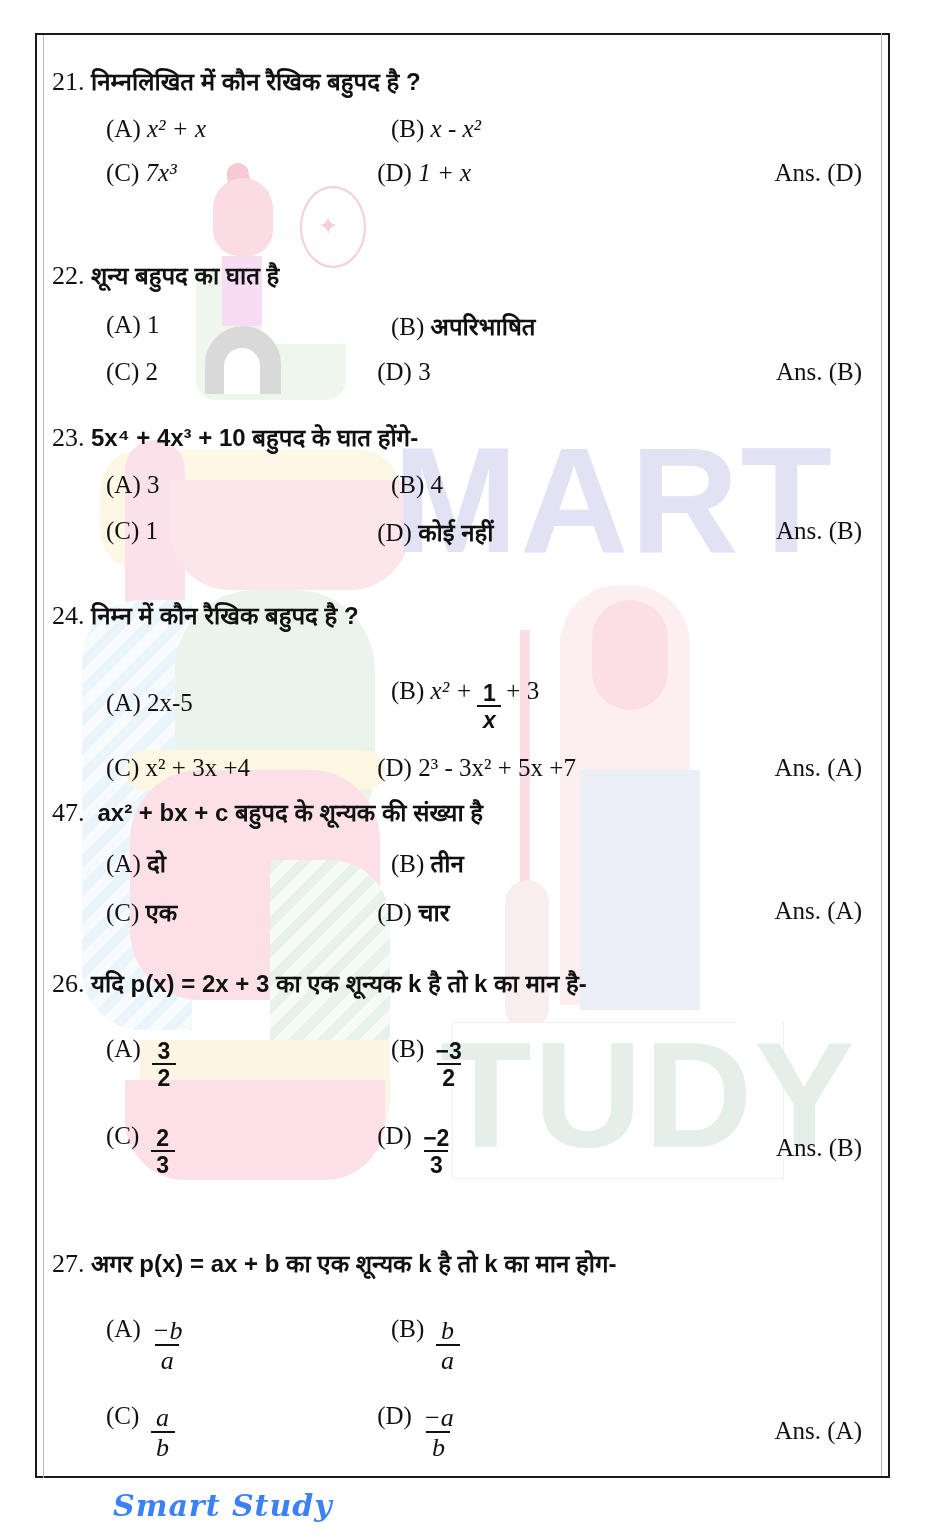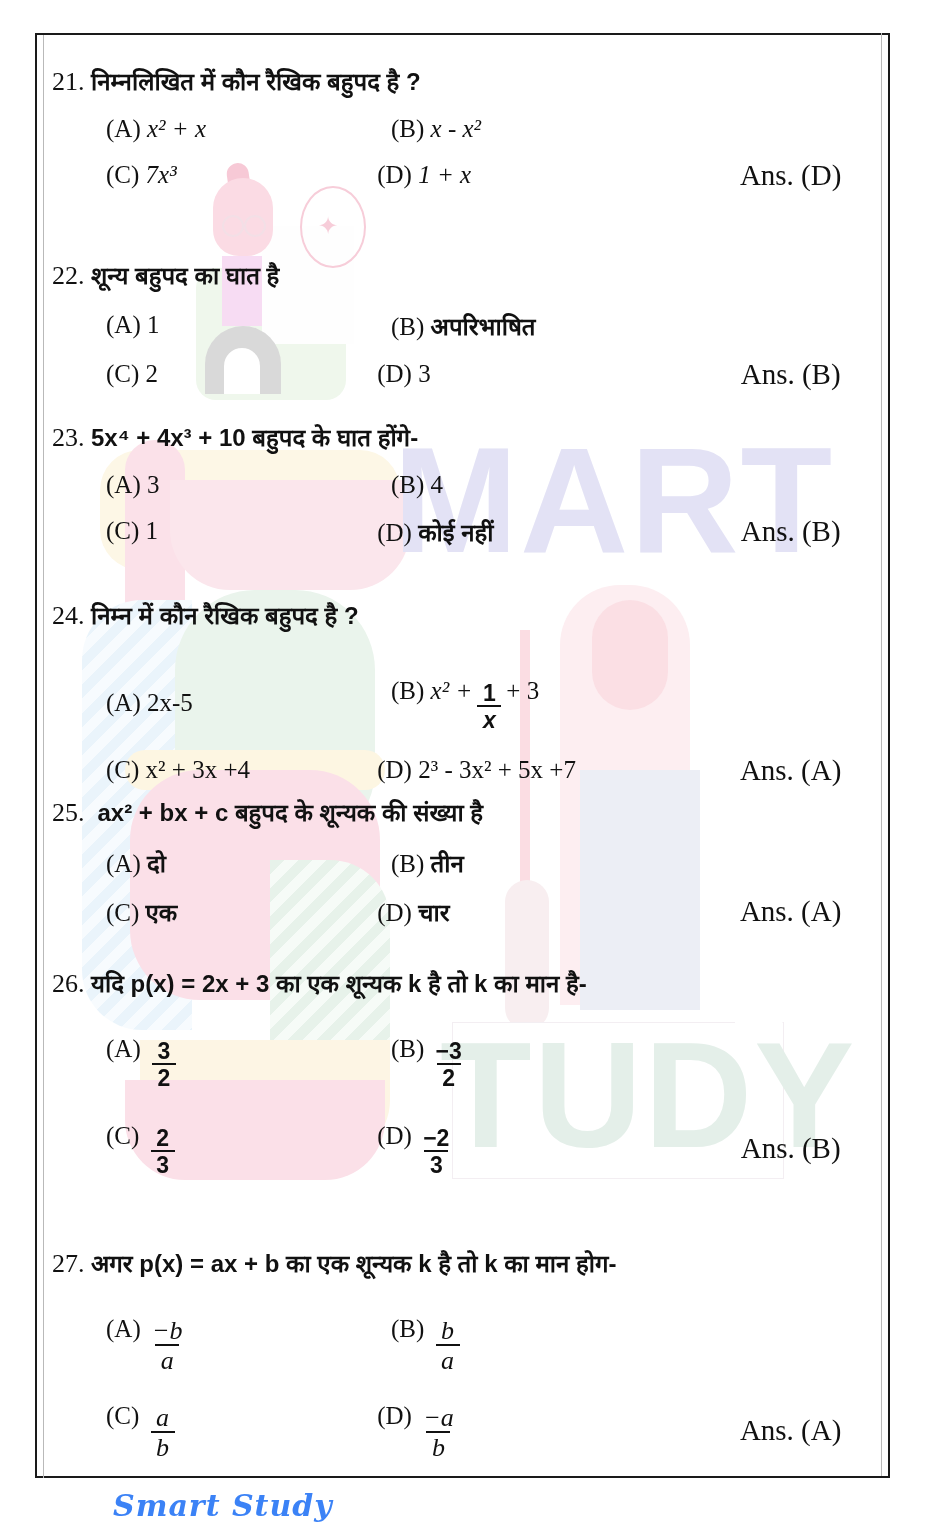--- a/index.html
+++ b/index.html
@@ -105,21 +105,21 @@
 
   
   #content{position:absolute; left:0; top:0; width:935px; height:1364px; z-index:3;}
   .qblock{position:absolute; left:52px; width:810px;}
   .qtext{font-size:26px; line-height:1.25; white-space:nowrap;}
   .hin{font-family:"Liberation Sans", sans-serif; font-size:24px; font-weight:600;}
   .opt-row{display:flex; align-items:center; margin-top:16px; white-space:nowrap;}
   .opt{font-size:25px; display:flex; align-items:baseline;}
   .opt.a, .opt.c{width:285px; padding-left:54px;}
   .opt.b, .opt.d{width:330px;}
-  .ans{font-size:29px; width:150px; text-align:center; padding-left:28px;}
+  .ans{font-size:25px; width:150px; text-align:right; padding-left:28px;}
   .it{font-style:italic;}
   .frac{display:inline-flex; flex-direction:column; align-items:center;
         vertical-align:middle; margin:0 5px; line-height:1.05;}
   .frac .num{font-size:23px; font-weight:bold; font-family:"Liberation Sans", sans-serif;}
   .frac .den{font-size:23px; font-weight:bold; font-family:"Liberation Sans", sans-serif;
              border-top:2.5px solid #111; padding-top:1px; min-width:24px; text-align:center;}
   .frac.serif .num,.frac.serif .den{font-family:"Liberation Serif",serif; font-style:italic; font-weight:normal; font-size:26px;}
   .frac-tall{position:relative; top:2px;}
 
   
@@ -289,21 +289,21 @@
       <span class="opt d">
         <span>(D)</span>&nbsp;
         <span>2³ - 3x² + 5x +7</span>
       </span>
       <span class="ans">Ans. (A)</span>
     </div>
   </div>
 
   <div class="qblock" style="top:797px;">
     <div class="qtext">
-      <span>25.</span>&nbsp;
+      <span>47.</span>&nbsp;
       <span class="hin">ax² + bx + c बहुपद के शून्यक की संख्या है</span>
     </div>
     <div class="opt-row">
       <span class="opt a">
         <span>(A)</span>&nbsp;
         <span class="hin">दो</span>
       </span>
       <span class="opt b">
         <span>(B)</span>&nbsp;
         <span class="hin">तीन</span>

